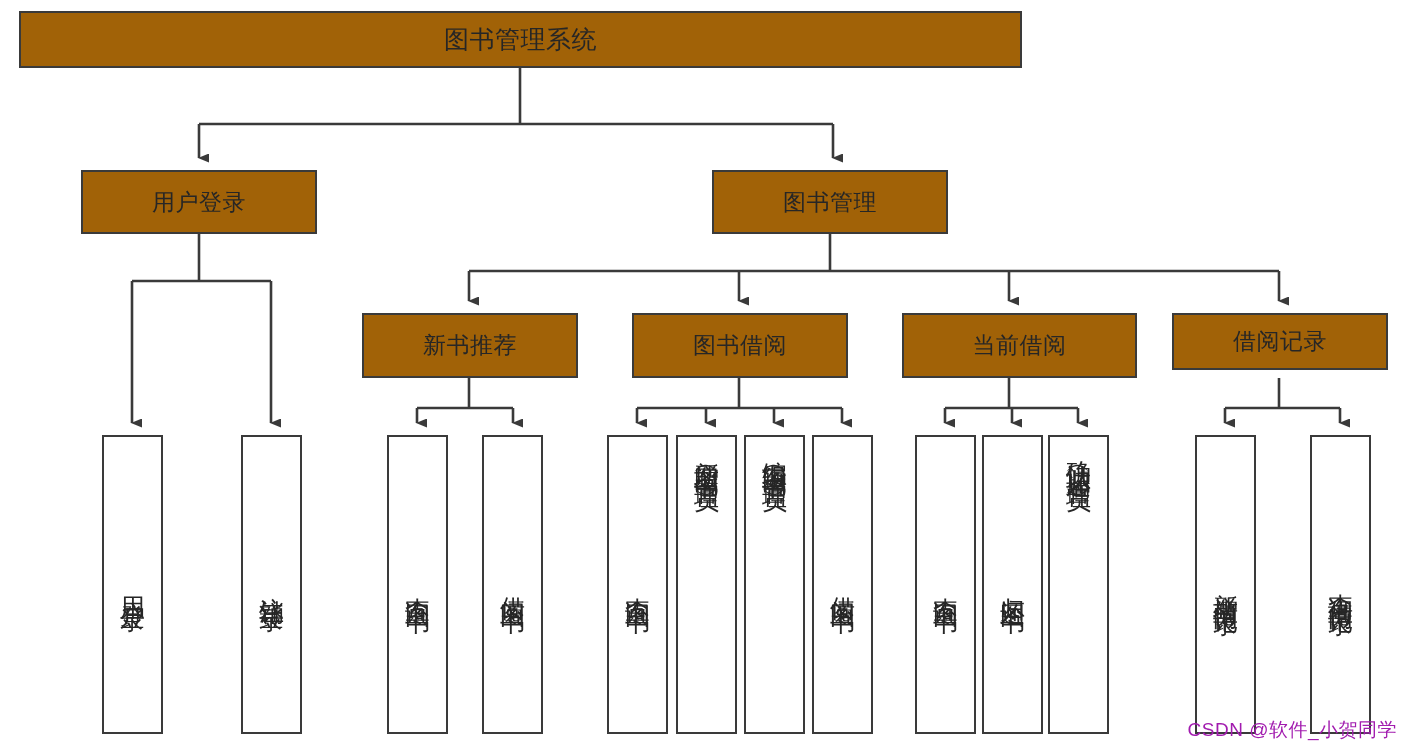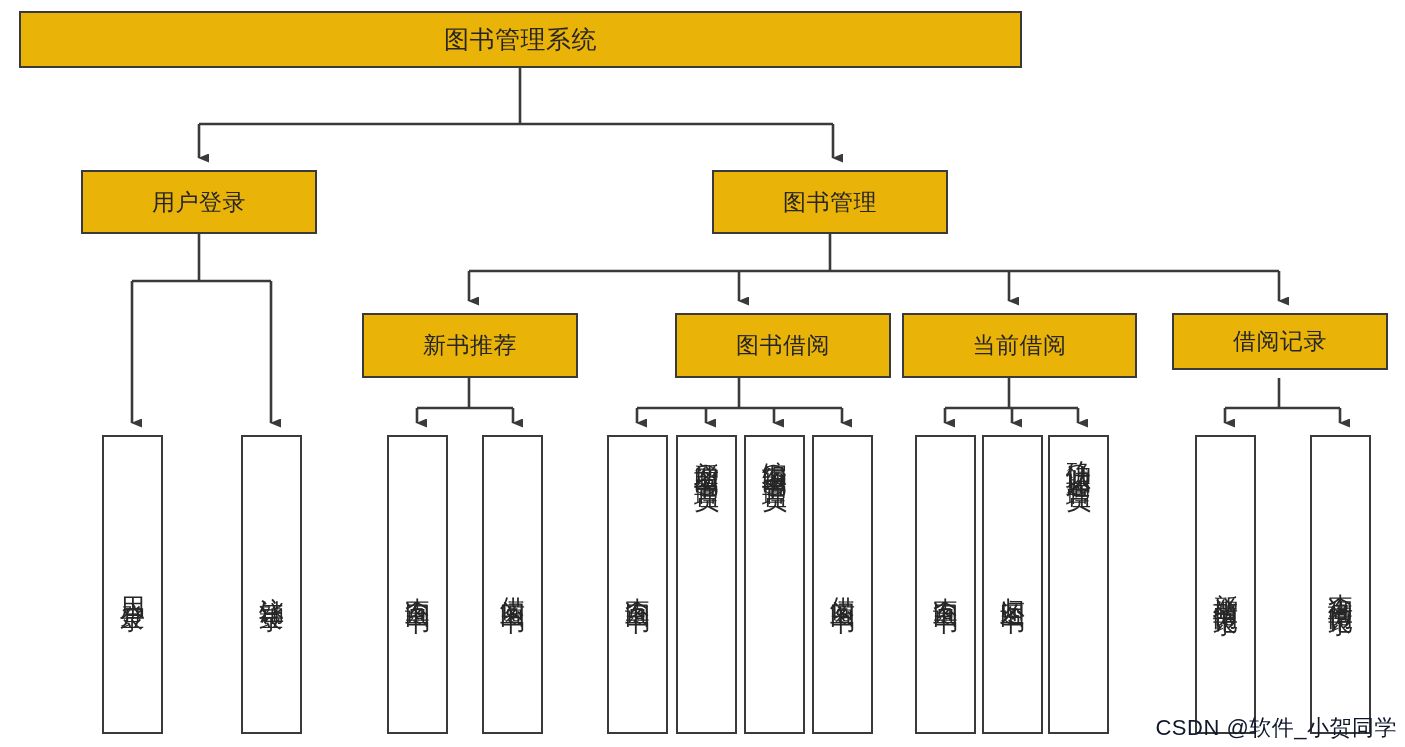--- a/index.html
+++ b/index.html
@@ -8,21 +8,21 @@
     background:#ffffff;
     font-family:"Liberation Sans","DejaVu Sans",sans-serif;
     overflow:hidden;
   }
   #stage{position:relative;width:1405px;height:747px;background:#fff;}
   #wires{position:absolute;left:0;top:0;width:1405px;height:747px;}
 
   .node{
     position:absolute;
     box-sizing:border-box;
-    background:#eab308;
+    background:#a16207;
     border:2.5px solid #3a3a3a;
     display:flex;
     align-items:center;
     justify-content:center;
     color:#262626;
   }
   .node-label{
     color:#262626;
     line-height:1.05;
     white-space:nowrap;
@@ -51,22 +51,22 @@
     display:block;
   }
   .leaf.align-center{align-items:center;}
   .leaf.align-top{align-items:flex-start;}
   .leaf.align-top .node-label{padding-top:4px;}
 
   .watermark{
     position:absolute;
     right:8px;
     bottom:4px;
-    font-size:22px;
-    color:#0f172a;
+    font-size:19px;
+    color:#a21caf;
     white-space:nowrap;
     letter-spacing:0.5px;
   }
 </style>
 </head>
 <body>
 
 <div id="stage">
 
   <svg id="wires" viewBox="0 0 1405 747" xmlns="http://www.w3.org/2000/svg">
@@ -126,21 +126,21 @@
   <div class="node lvl1" style="left:81px;top:170px;width:236px;height:64px;">
     <span class="node-label">用户登录</span>
   </div>
   <div class="node lvl2" style="left:362px;top:313px;width:216px;height:65px;">
     <span class="node-label">新书推荐</span>
   </div>
 
   <div class="node lvl1" style="left:712px;top:170px;width:236px;height:64px;">
     <span class="node-label">图书管理</span>
   </div>
-  <div class="node lvl2" style="left:632px;top:313px;width:216px;height:65px;margin-left:43px;">
+  <div class="node lvl2" style="left:632px;top:313px;width:216px;height:65px;">
     <span class="node-label">图书借阅</span>
   </div>
   <div class="node lvl2" style="left:902px;top:313px;width:235px;height:65px;">
     <span class="node-label">当前借阅</span>
   </div>
   <div class="node lvl2" style="left:1172px;top:313px;width:216px;height:57px;">
     <span class="node-label">借阅记录</span>
   </div>
 
   <div class="leaf align-center" style="left:102px;top:435px;width:61px;height:299px;">

